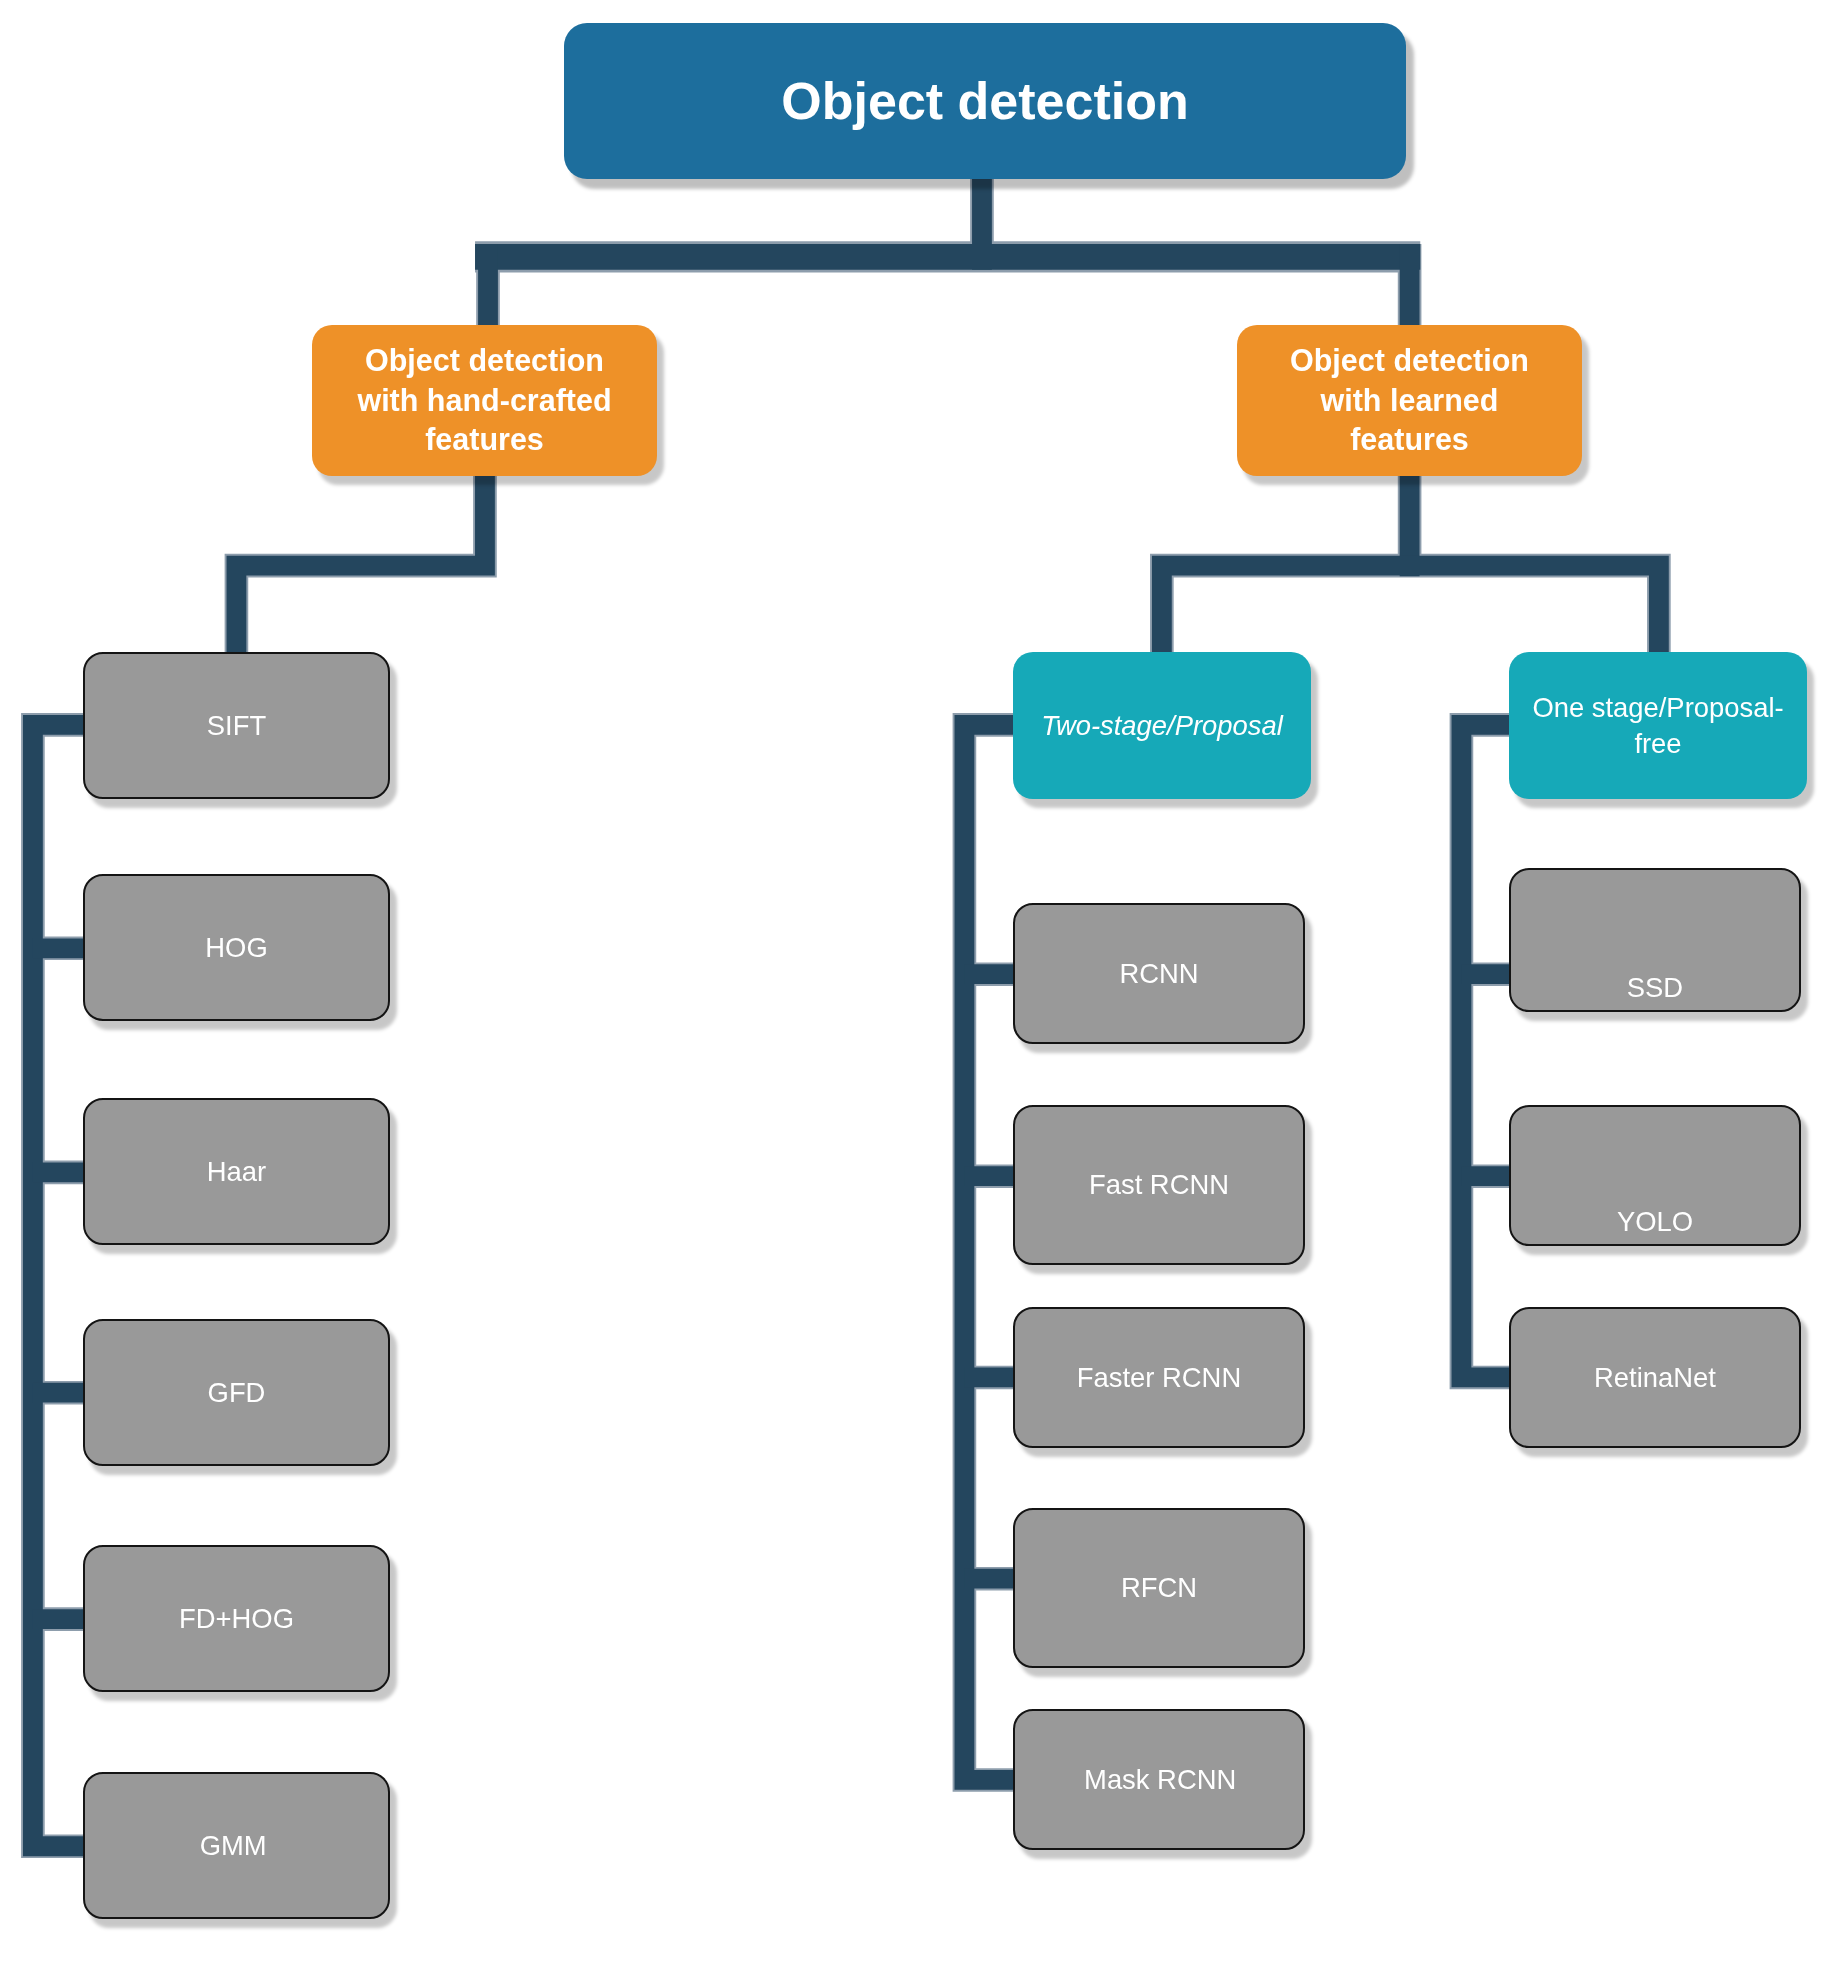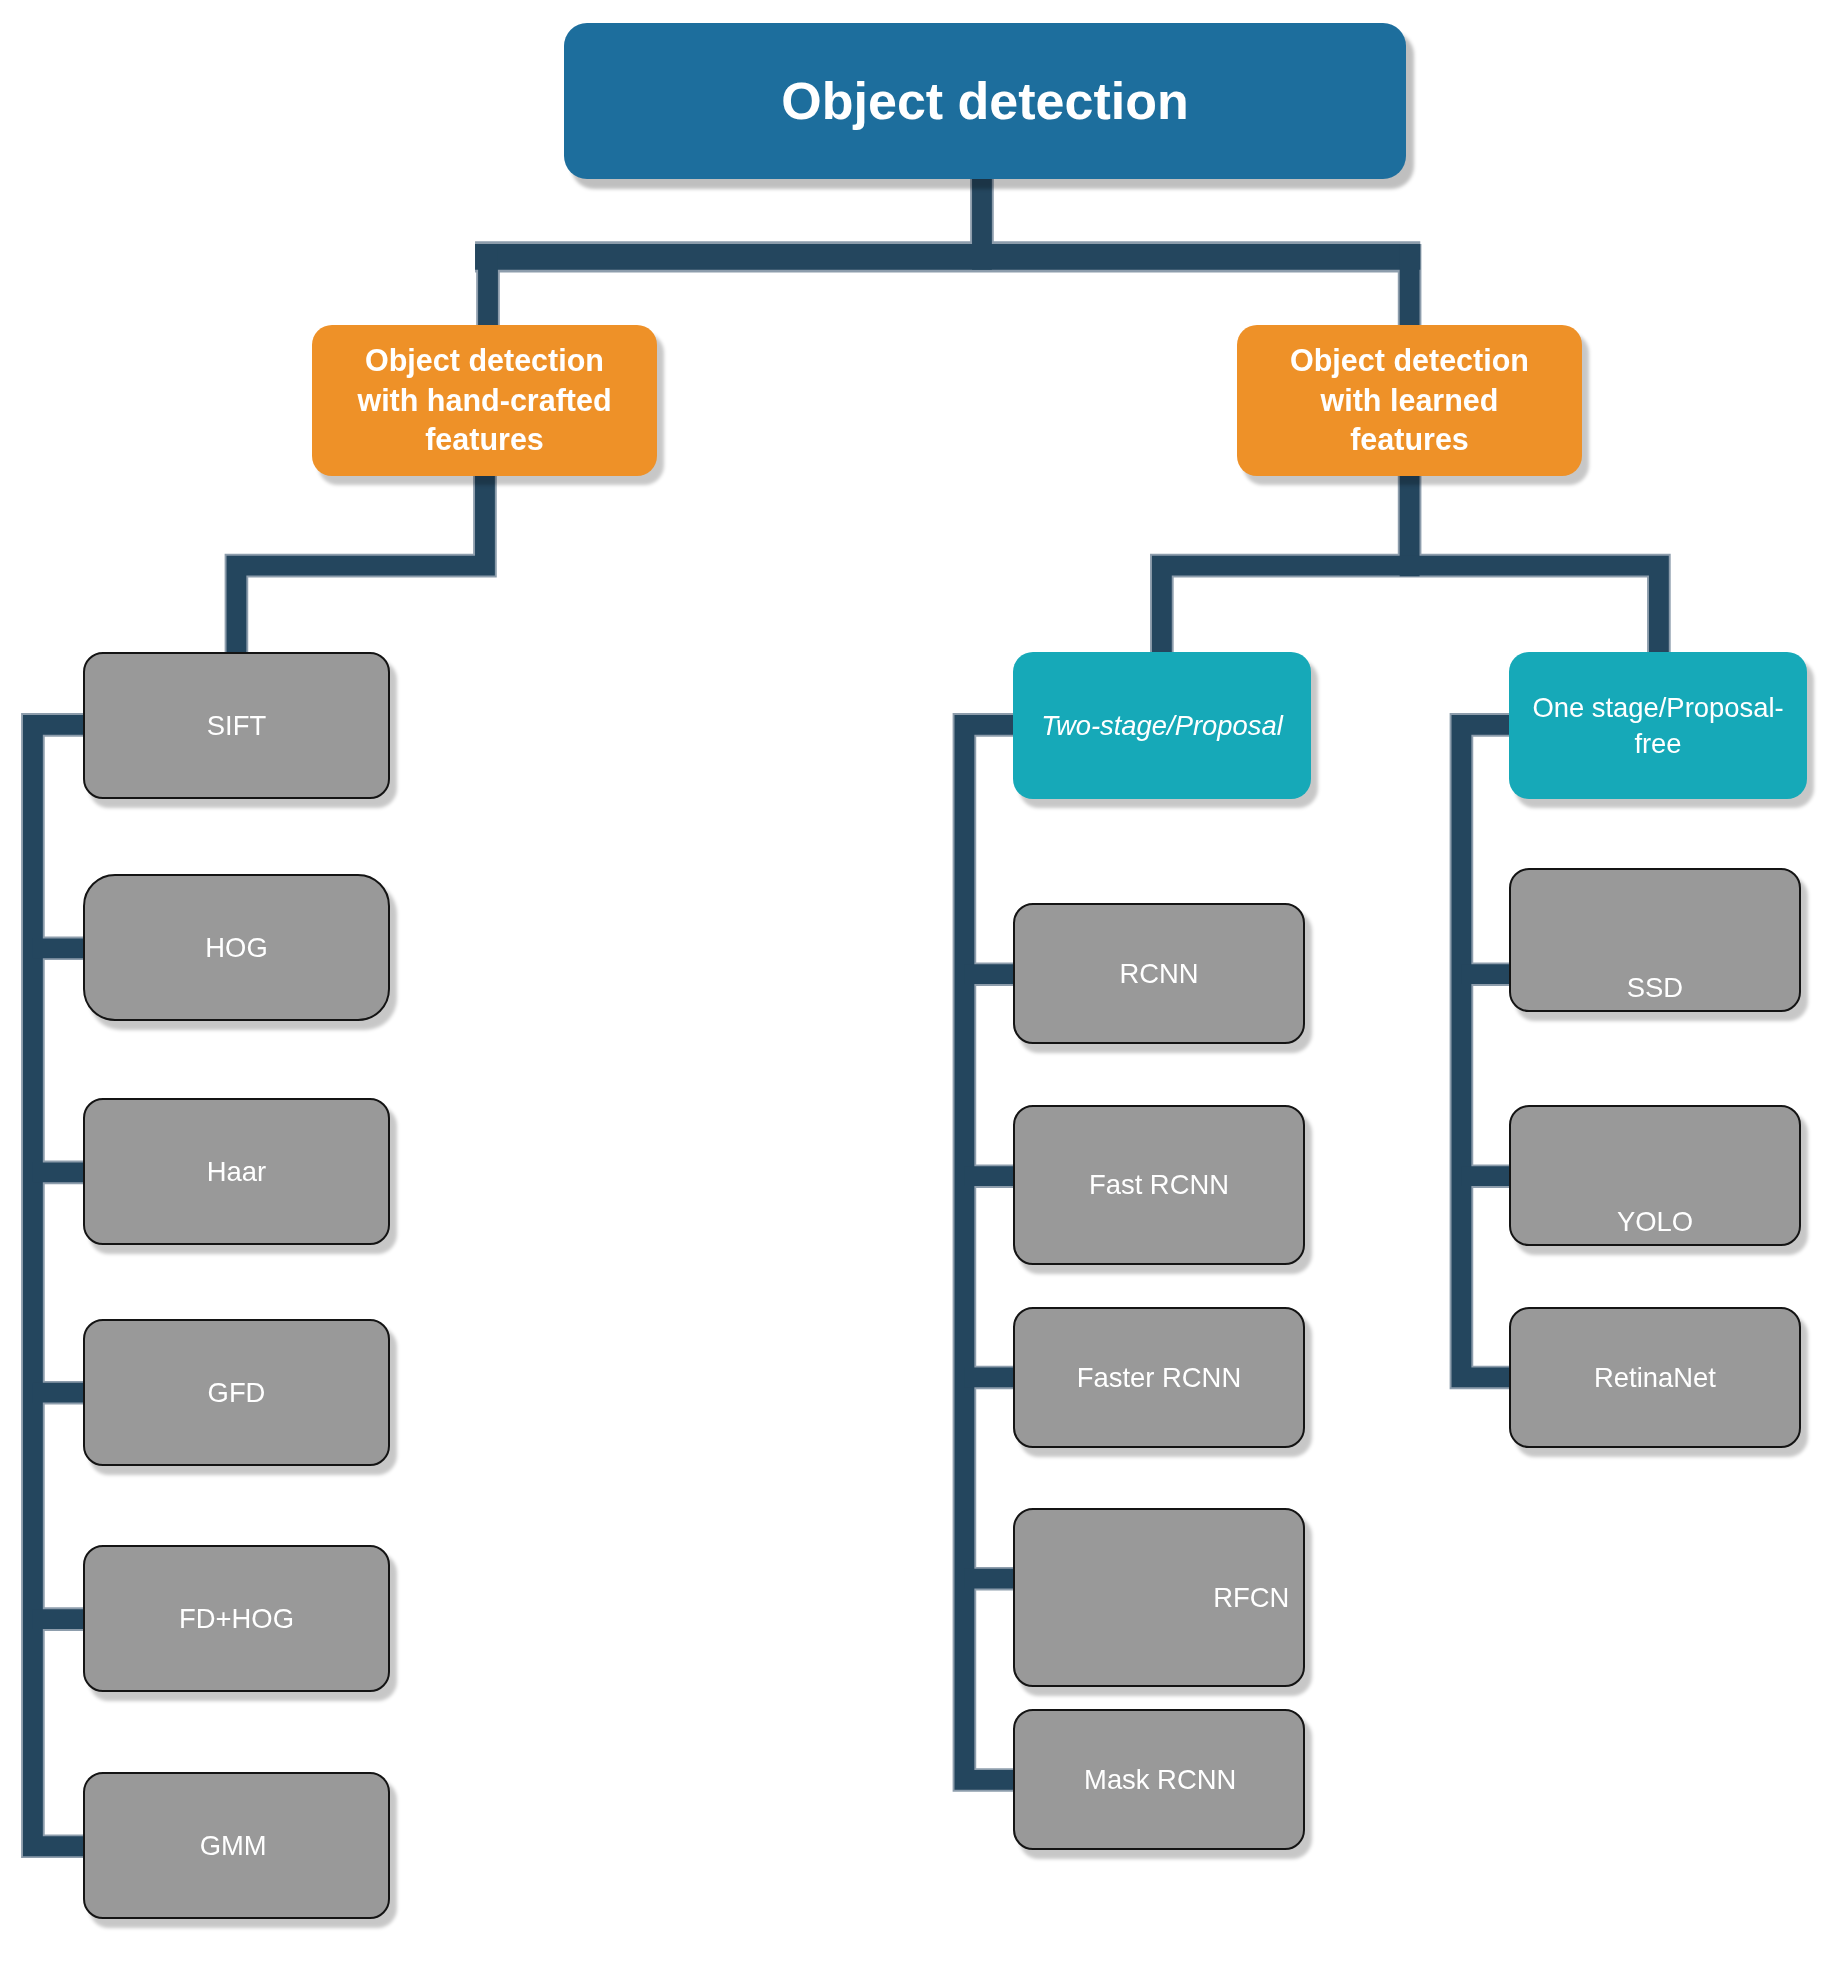--- a/index.html
+++ b/index.html
@@ -149,21 +149,21 @@
     <span class="label">Two-stage/Proposal</span>
   </div>
   <div class="node subbranch" style="left:1509px; top:652px; width:298px; height:147px;">
     <span class="label">One stage/Proposal-
 free</span>
   </div>
 
   <div class="node leaf" style="left:83px; top:652px; width:307px; height:147px;">
     <span class="label">SIFT</span>
   </div>
-  <div class="node leaf" style="left:83px; top:874px; width:307px; height:147px;border-radius:32px;">
+  <div class="node leaf" style="left:83px; top:874px; width:307px; height:147px;">
     <span class="label">HOG</span>
   </div>
   <div class="node leaf" style="left:83px; top:1098px; width:307px; height:147px;">
     <span class="label">Haar</span>
   </div>
   <div class="node leaf" style="left:83px; top:1319px; width:307px; height:147px;">
     <span class="label">GFD</span>
   </div>
   <div class="node leaf" style="left:83px; top:1545px; width:307px; height:147px;">
     <span class="label">FD+HOG</span>
@@ -174,21 +174,21 @@
 
   <div class="node leaf" style="left:1013px; top:903px; width:292px; height:141px;">
     <span class="label">RCNN</span>
   </div>
   <div class="node leaf" style="left:1013px; top:1105px; width:292px; height:160px;">
     <span class="label">Fast RCNN</span>
   </div>
   <div class="node leaf" style="left:1013px; top:1307px; width:292px; height:141px;">
     <span class="label">Faster RCNN</span>
   </div>
-  <div class="node leaf" style="left:1013px; top:1508px; width:292px; height:179px;justify-content:flex-end;">
+  <div class="node leaf" style="left:1013px; top:1508px; width:292px; height:160px;">
     <span class="label">RFCN</span>
   </div>
   <div class="node leaf" style="left:1013px; top:1709px; width:292px; height:141px;padding-left:16px;">
     <span class="label">Mask RCNN</span>
   </div>
 
   <div class="node leaf" style="left:1509px; top:868px; width:292px; height:144px;align-items:flex-end;">
     <span class="label">SSD</span>
   </div>
   <div class="node leaf" style="left:1509px; top:1105px; width:292px; height:141px;align-items:flex-end;">

